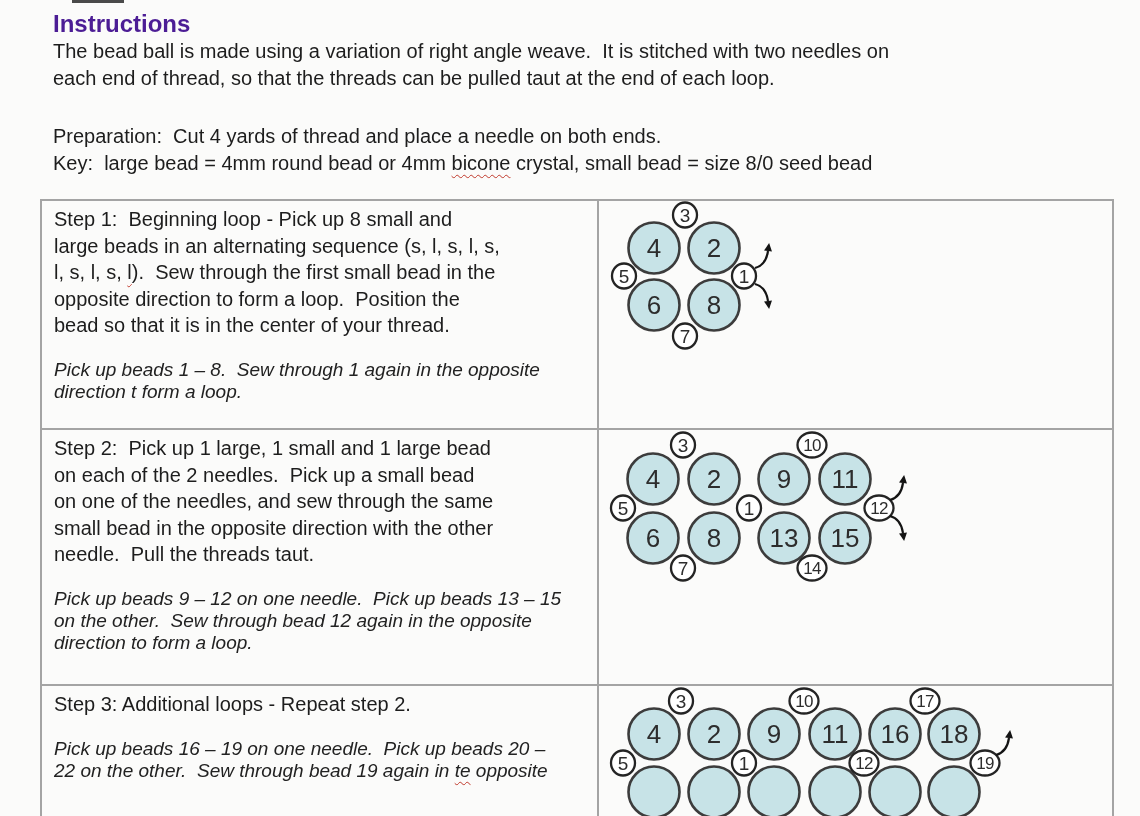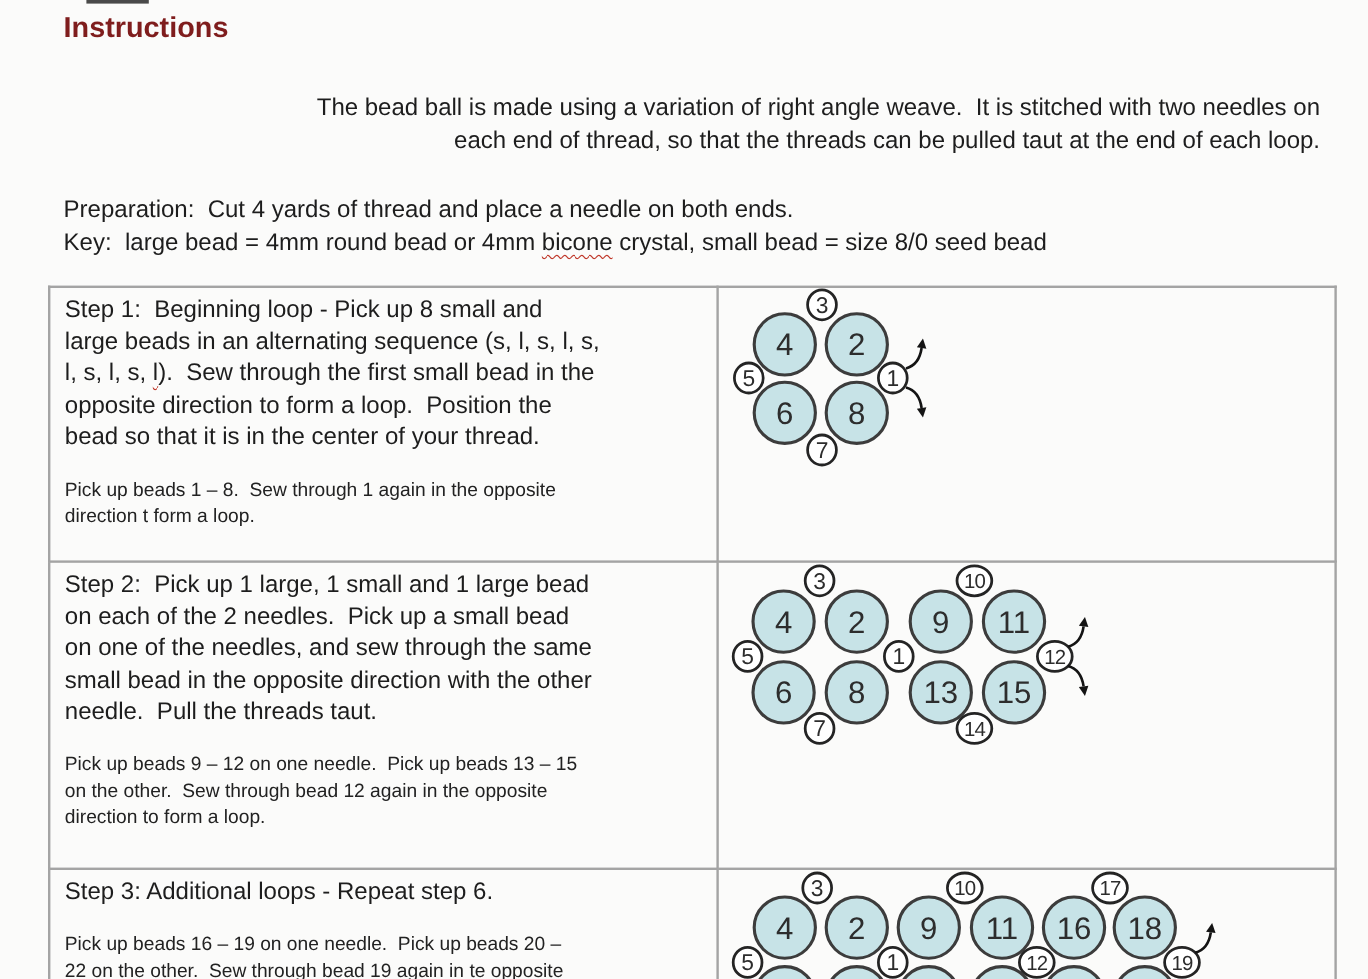--- a/index.html
+++ b/index.html
@@ -3,45 +3,45 @@
 <meta charset="utf-8">
 <style>
   html,body{margin:0;padding:0;}
   body{
     width:1140px;height:816px;overflow:hidden;position:relative;
     background:#fbfbfa;color:#1d1d1d;
     font-family:"Liberation Sans","DejaVu Sans",sans-serif;
   }
   .artifact{position:absolute;left:72px;top:0;width:52px;height:3px;background:#4a4a4a;}
   .title{
-    margin:10px 0 0 53px;font-size:24px;line-height:28px;font-weight:bold;color:#7f1d1d;
+    margin:10px 0 0 53px;font-size:24px;line-height:28px;font-weight:bold;color:#4c1d95;
   }
   .body-text{
     margin:0 40px 0 53px;font-size:20px;line-height:26.5px;white-space:pre-wrap;
   }
-  .intro{margin-top:39px;text-align:right;}
+  .intro{}
   .prep{margin-top:32px;}
   .key{margin-top:0;}
   .misspell{
     text-decoration-line:underline;text-decoration-style:wavy;
     text-decoration-color:#c0392b;text-decoration-thickness:1px;text-underline-offset:4px;
   }
   table.steps{
     margin:23px 0 0 40px;width:1070px;border-collapse:collapse;table-layout:fixed;
   }
   table.steps td{
     border:2px solid #a4a4a4;vertical-align:top;padding:0;background:transparent;
   }
   td.text-cell{width:555px;margin-top:44px;}
   td.diagram-cell{width:513px;}
   .step-text{
     margin:5px 8px 0 12px;font-size:20px;line-height:26.5px;white-space:pre-wrap;
   }
   .step-note{
-    margin:20px 8px 0 12px;font-size:16px;line-height:22px;white-space:pre-wrap;color:#222;
+    margin:20px 8px 0 12px;font-size:19px;line-height:22px;font-style:italic;white-space:pre-wrap;color:#222;
   }
   tr.row-1 td{height:227px;}
   tr.row-2 td{height:254px;}
   tr.row-3 td{height:300px;}
   svg.diagram{display:block;}
 </style>
 </head>
 <body>
 
 <div class="artifact"></div>
@@ -137,21 +137,21 @@
             <text x="213" y="138" dy="0.35em" text-anchor="middle" font-size="17" fill="#2d2d2d" letter-spacing="-0.7">14</text>
             <path d="M 291 70 Q 302 67 304 53" fill="none" stroke="#141414" stroke-width="2.2"></path>
             <polygon points="305.1313708498985,45.08040405071067 307.9597979746447,53.56568542494924 300.0402020253553,52.43431457505076" fill="#141414"></polygon>
             <path d="M 291 86 Q 302 89 304 103" fill="none" stroke="#141414" stroke-width="2.2"></path>
             <polygon points="305.1313708498985,110.91959594928933 300.0402020253553,103.56568542494924 307.9597979746447,102.43431457505076" fill="#141414"></polygon>
           </svg>
     </td>
   </tr>
   <tr class="row-3">
     <td class="text-cell">
-      <p class="step-text"><span>Step 3: Additional loops - Repeat step 6.</span><span class="misspell"></span><span></span></p>
+      <p class="step-text"><span>Step 3: Additional loops - Repeat step 2.</span><span class="misspell"></span><span></span></p>
       <p class="step-note"><span>Pick up beads 16 – 19 on one needle.  Pick up beads 20 –
 22 on the other.  Sew through bead 19 again in </span><span class="misspell">te</span><span> opposite</span></p>
     </td>
     <td class="diagram-cell">
       <svg class="diagram" width="510" height="140">
             <circle cx="55" cy="48" r="25.5" fill="#c7e3e7" stroke="#3c3c3c" stroke-width="2.6"></circle>
             <text x="55" y="48" dy="0.35em" text-anchor="middle" font-size="26" fill="#2d2d2d">4</text>
             <circle cx="115" cy="48" r="25.5" fill="#c7e3e7" stroke="#3c3c3c" stroke-width="2.6"></circle>
             <text x="115" y="48" dy="0.35em" text-anchor="middle" font-size="26" fill="#2d2d2d">2</text>
             <circle cx="175" cy="48" r="25.5" fill="#c7e3e7" stroke="#3c3c3c" stroke-width="2.6"></circle>

